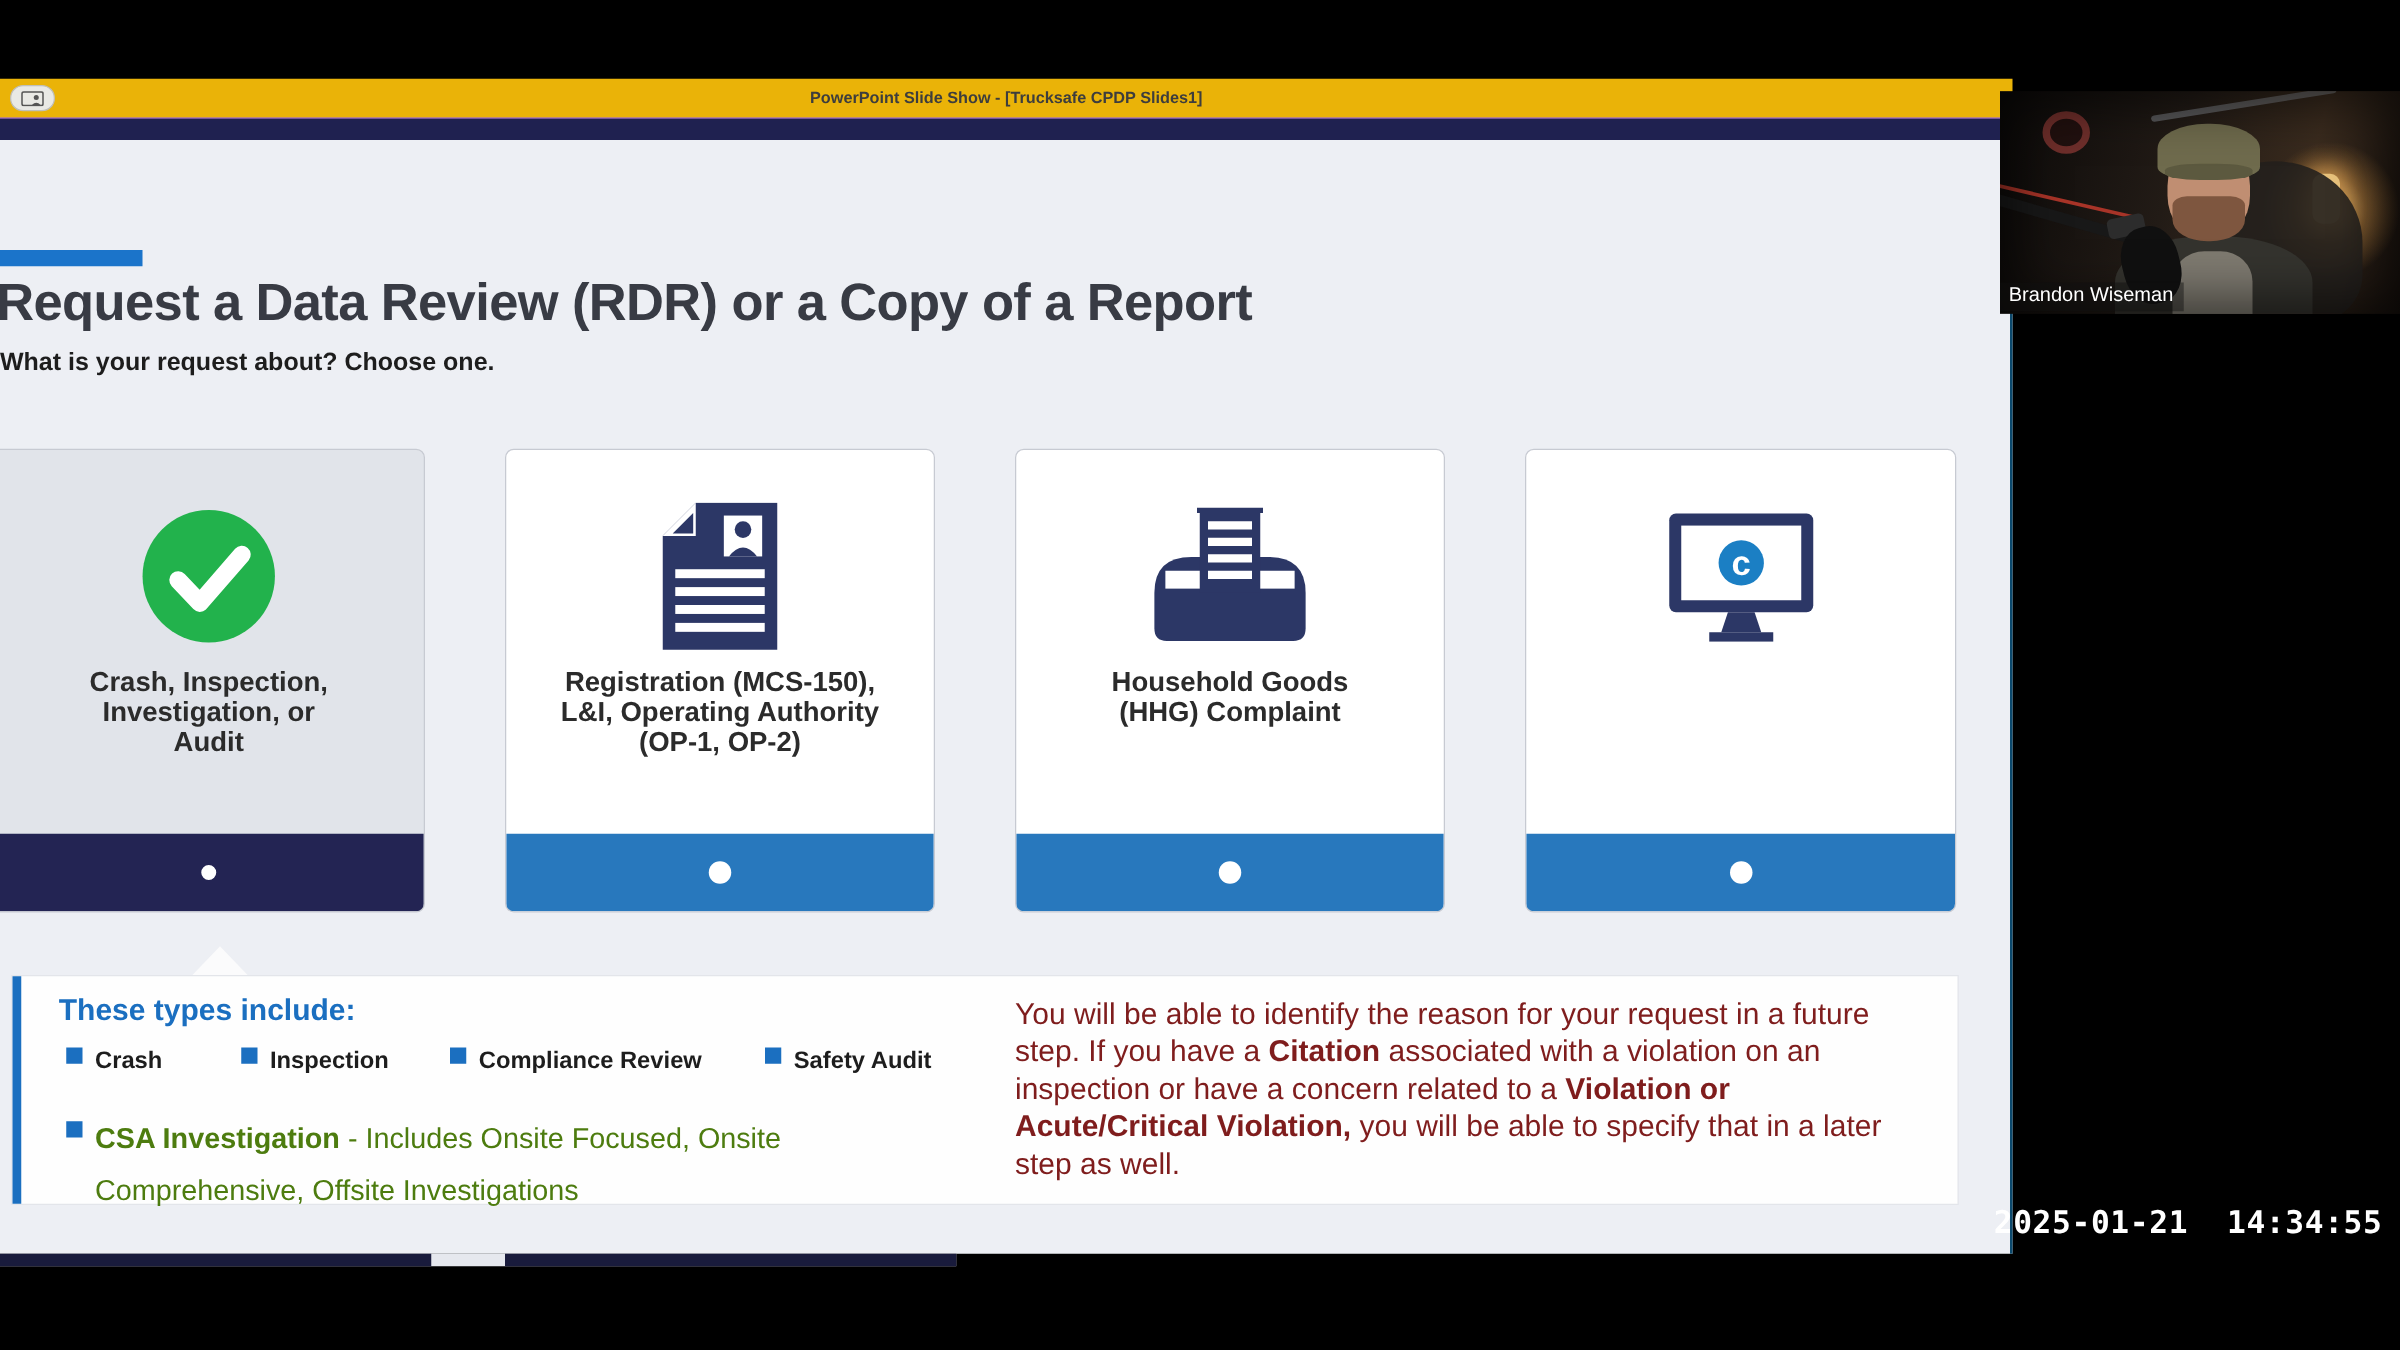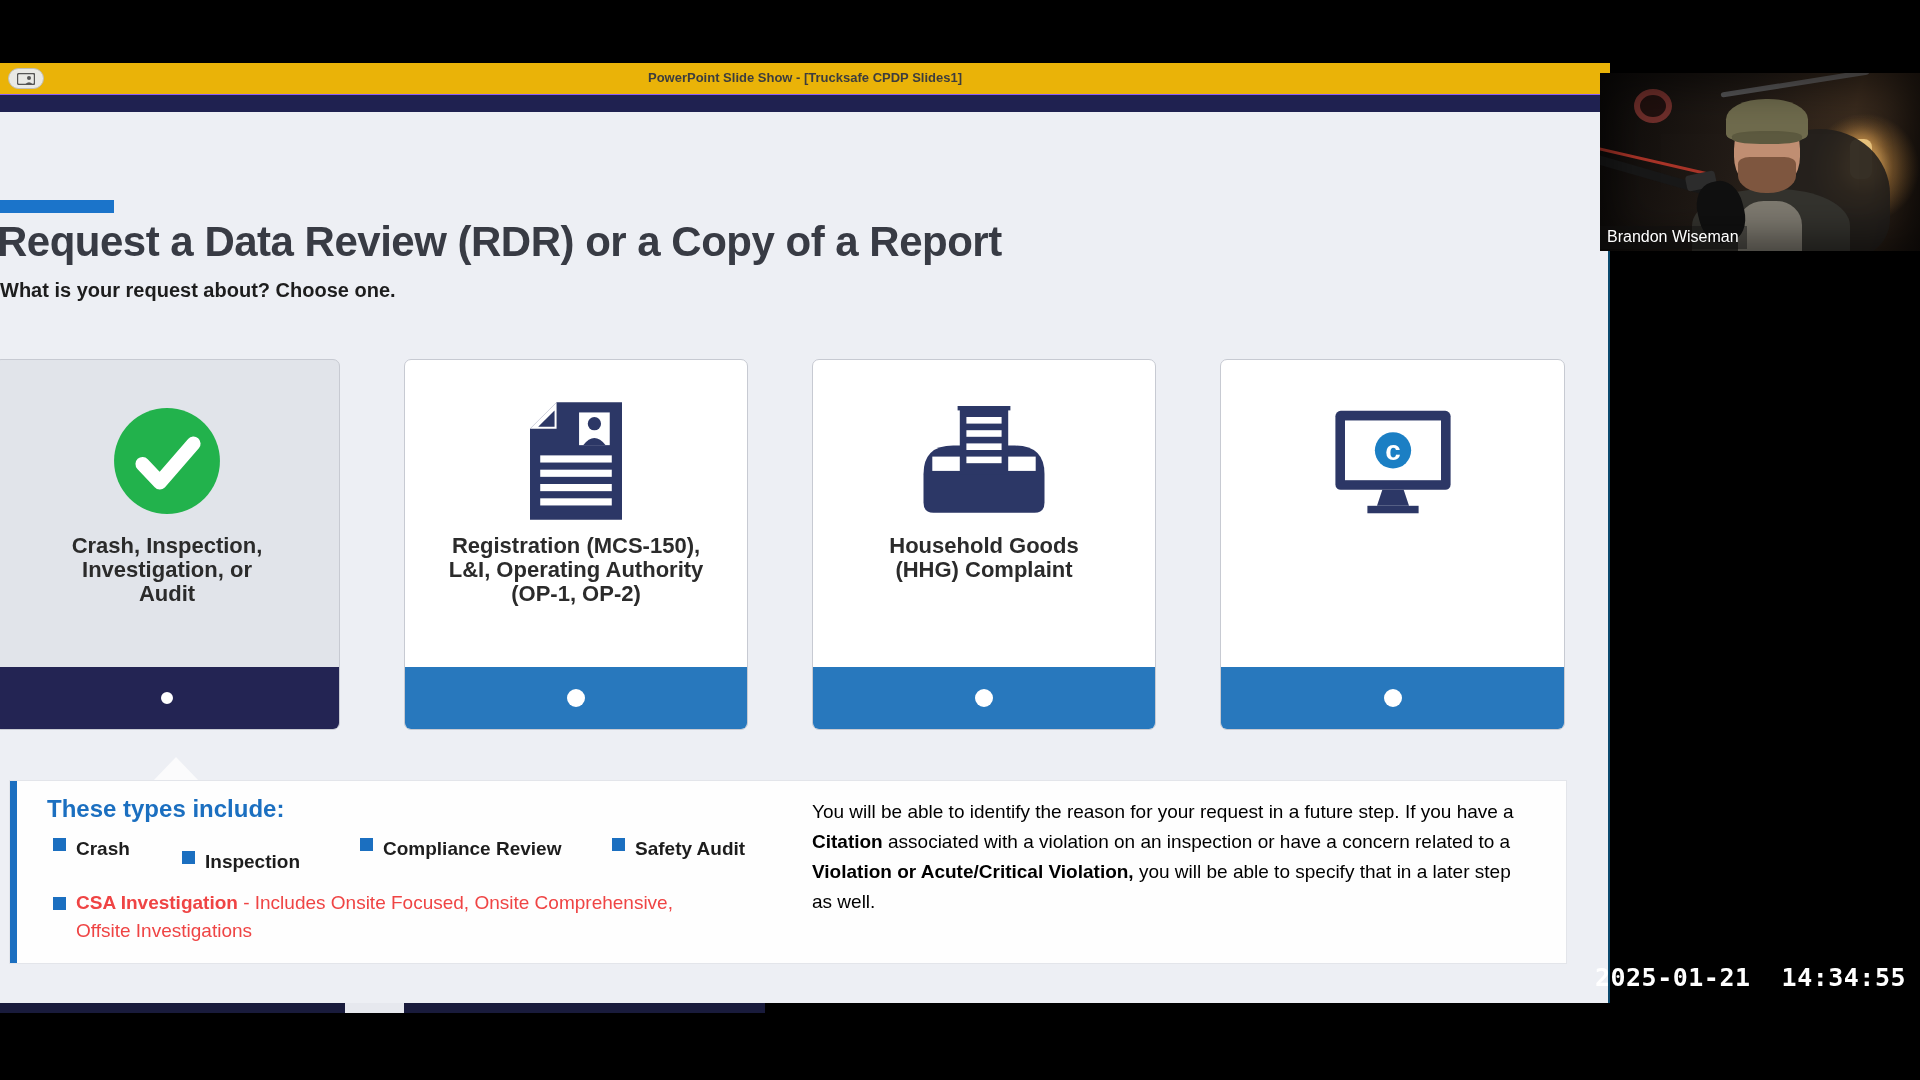--- a/index.html
+++ b/index.html
@@ -34,25 +34,25 @@
   .radio-ring{width:12px;height:12px;border:6px solid #fff;border-radius:50%;}
   .radio-dot{width:18px;height:18px;background:#fff;border-radius:50%;}
 
   
   .pointer-up{position:absolute;left:152px;top:645px;width:0;height:0;border-left:24px solid transparent;border-right:24px solid transparent;border-bottom:25px solid #fbfbfc;}
   .tooltip-panel{position:absolute;left:10px;top:669px;width:1556px;height:182px;background:#fefefe;border-left:7px solid #1b6fc0;box-shadow:0 0 0 1px #e3e5ea;}
   .tt-title{position:absolute;left:30px;top:14px;font-size:24px;font-weight:bold;color:#1b6fc0;}
   .bullet-item{position:absolute;top:57px;display:flex;align-items:flex-start;}
   .bullet-sq{width:13px;height:13px;background:#1b6fc0;margin-right:10px;flex:none;}
   .bullet-label{font-size:19px;font-weight:bold;color:#1d1d1d;white-space:nowrap;}
-  .b1{left:36px;} .b2{left:165px;margin-top:13px;} .b3{left:343px;} .b4{left:595px;}
-  .csa-line{position:absolute;left:36px;top:108px;width:660px;font-size:19px;line-height:28px;color:#ef4444;padding-left:23px;}
+  .b1{left:36px;} .b2{left:176px;} .b3{left:343px;} .b4{left:595px;}
+  .csa-line{position:absolute;left:36px;top:108px;width:660px;font-size:23px;line-height:42px;color:#4d7c0f;padding-left:23px;}
   .csa-sq{position:absolute;left:0;top:8px;width:13px;height:13px;background:#1b6fc0;}
   .csa-line b{font-weight:bold;}
-  .tt-note{position:absolute;left:795px;top:16px;width:722px;font-size:19px;line-height:30px;color:#000000;}
+  .tt-note{position:absolute;left:795px;top:16px;width:722px;font-size:24px;line-height:30px;color:#7f1d1d;}
   .tt-note b{font-weight:bold;}
 
   
   .bottom-band{position:absolute;left:0;top:1003px;width:765px;height:10px;background:#e6e8ee;}
   .bottom-navy{position:absolute;top:0;height:10px;background:#191b3c;}
   .bn1{left:0;width:345px;} .bn2{left:404px;width:361px;}
 
   
   .webcam{position:absolute;left:1600px;top:73px;width:320px;height:178px;overflow:hidden;background:linear-gradient(105deg,#0c0a09 0%,#221b16 42%,#3a2b1e 72%,#17110d 100%);}
   .lamp-glow{position:absolute;left:210px;top:40px;width:110px;height:110px;border-radius:50%;background:radial-gradient(circle,rgba(241,187,105,0.95) 0%,rgba(214,150,70,0.45) 35%,rgba(0,0,0,0) 70%);}

